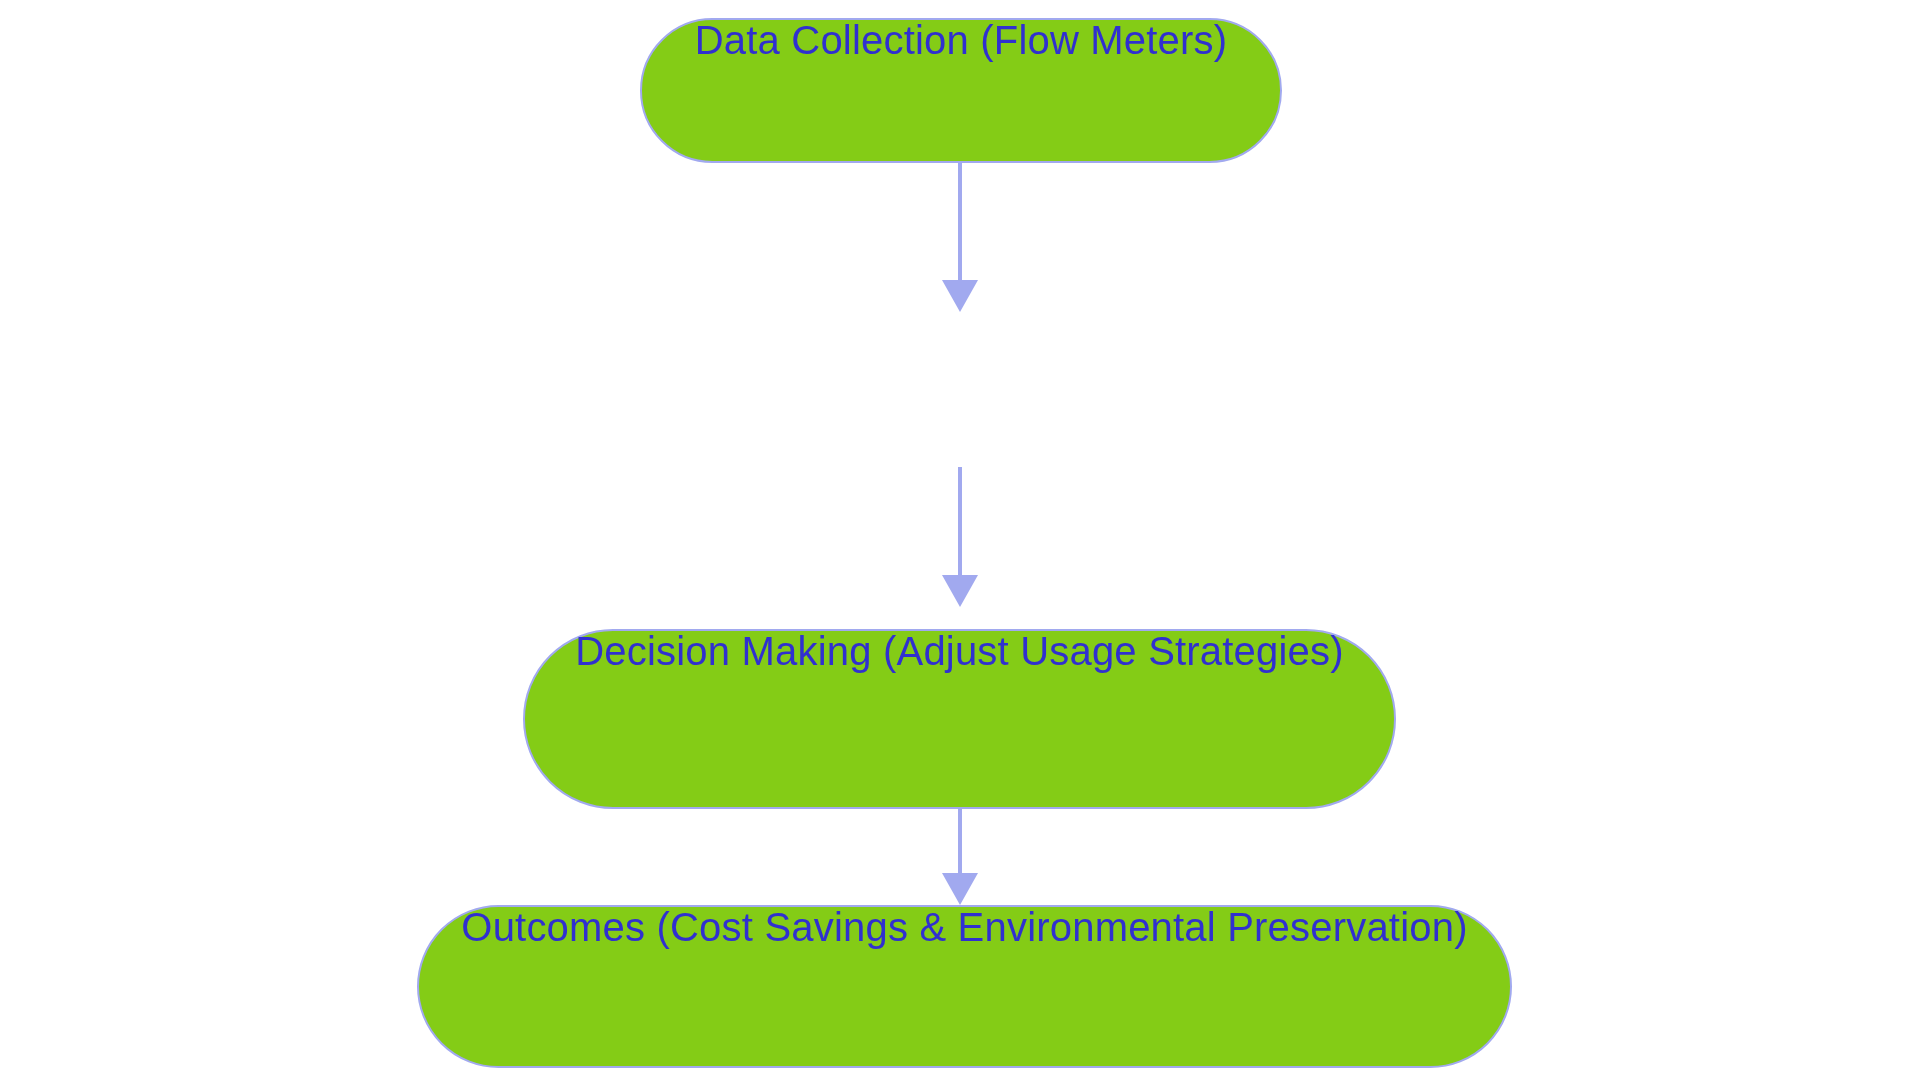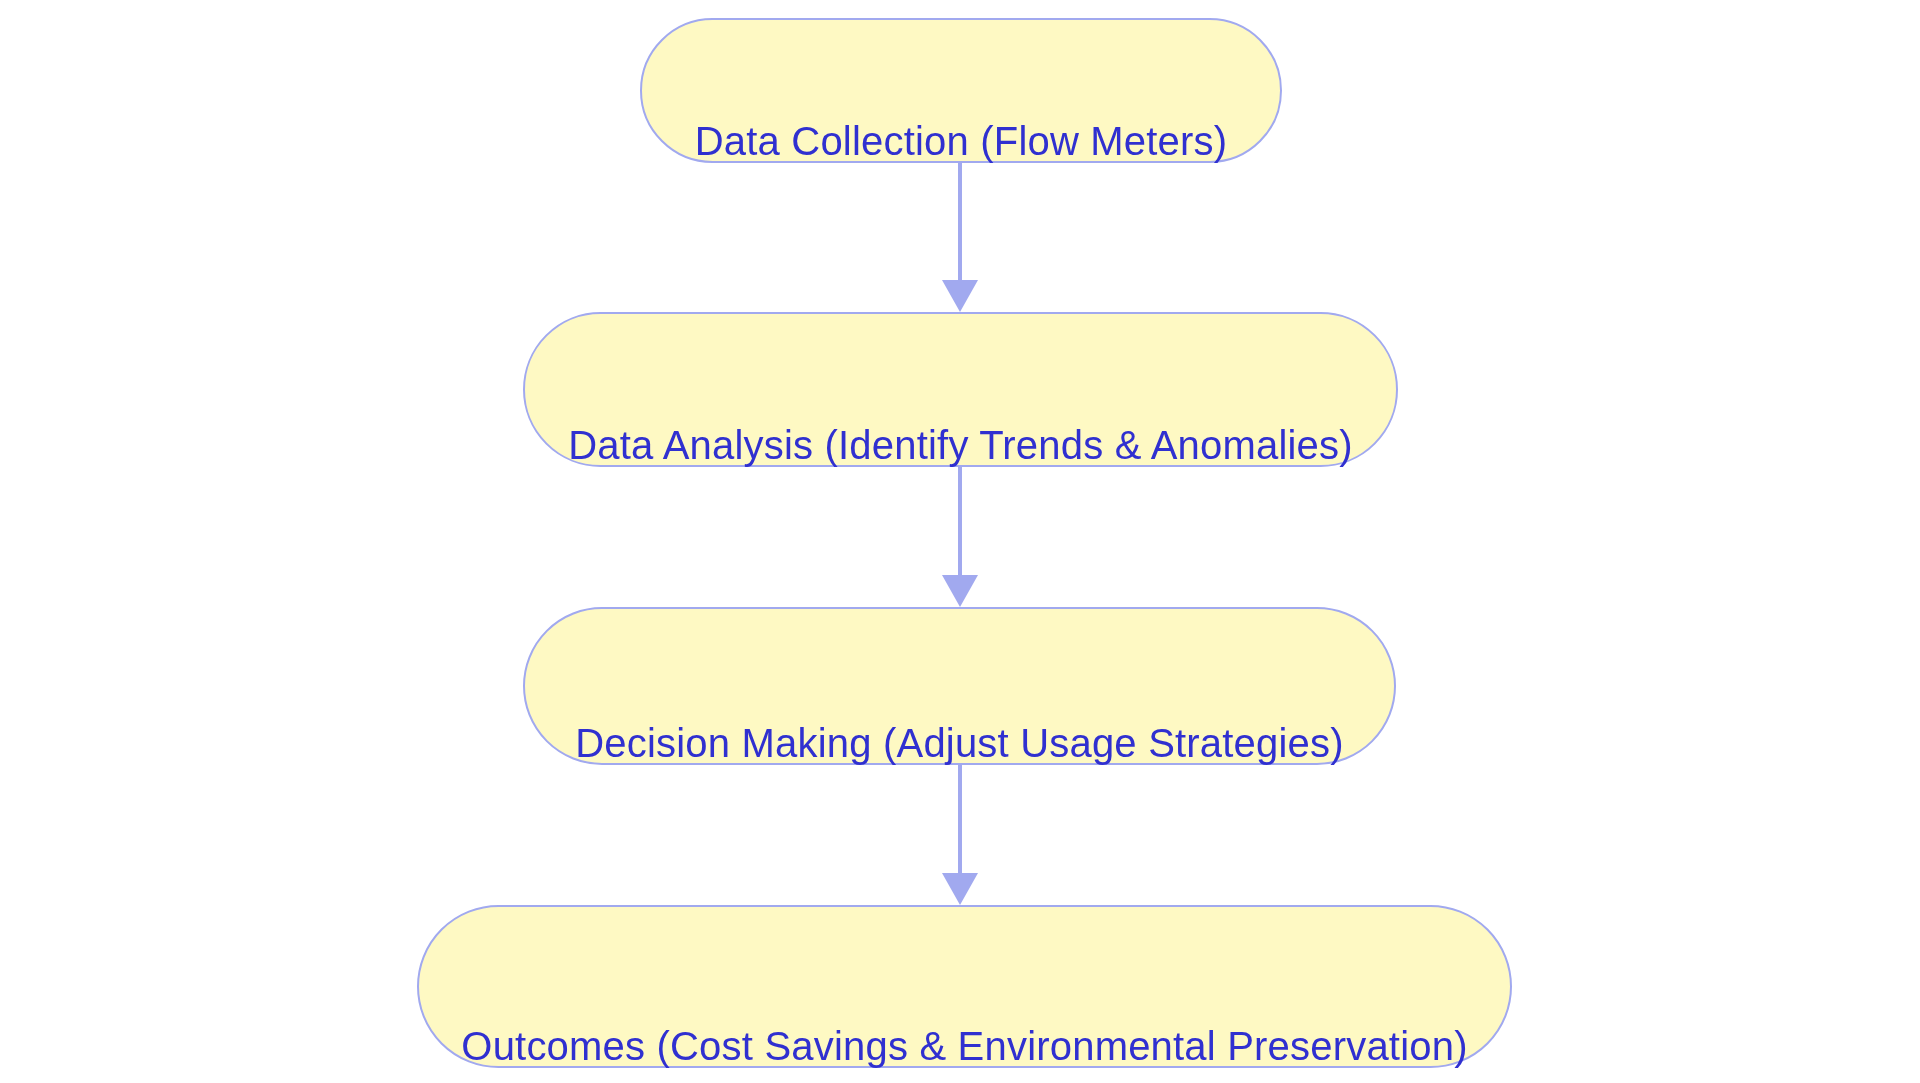--- a/index.html
+++ b/index.html
@@ -15,40 +15,40 @@
     position: relative;
     width: 1920px;
     height: 1083px;
     background: #ffffff;
     overflow: hidden;
   }
   .node {
     position: absolute;
     box-sizing: border-box;
     display: flex;
-    align-items: flex-end;
+    align-items: flex-start;
     justify-content: center;
-    background: #fef9c3;
+    background: #84cc16;
     border: 2px solid #a1a9ef;
     border-radius: 999px;
     color: #3030d0;
     white-space: nowrap;
     letter-spacing: 0.2px;
   }
   .node-label {
     font-size: 40px;
     line-height: 1;
     color: #3030d0;
     font-weight: 400;
   }
 
   
   #node-1 { left: 640px;  top: 18px;   width: 642px;  height: 145px; }
   #node-2 { left: 523px;  top: 312px;  width: 875px;  height: 155px; }
-  #node-3 { left: 523px;  top: 607px;  width: 873px;  height: 158px; }
+  #node-3 { left: 523px;  top: 629px;  width: 873px;  height: 180px; }
   #node-4 { left: 417px;  top: 905px;  width: 1095px; height: 163px; }
 
   
   .edge {
     position: absolute;
     left: 0;
     top: 0;
     overflow: visible;
   }
   .edge-line {
@@ -78,23 +78,20 @@
 
   <svg class="edge" width="1920" height="1083" aria-hidden="true">
     <line class="edge-line" x1="960" y1="765" x2="960" y2="875"></line>
     <polygon class="edge-head" points="942,873 978,873 960,905"></polygon>
   </svg>
 
   <div class="node" id="node-1">
     <span class="node-label">Data Collection (Flow Meters)</span>
   </div>
 
-  <div class="node" id="node-2">
-    <span class="node-label">Data Analysis (Identify Trends &amp; Anomalies)</span>
-  </div>
 
   <div class="node" id="node-3">
     <span class="node-label">Decision Making (Adjust Usage Strategies)</span>
   </div>
 
   <div class="node" id="node-4">
     <span class="node-label">Outcomes (Cost Savings &amp; Environmental Preservation)</span>
   </div>
 
 </div>

